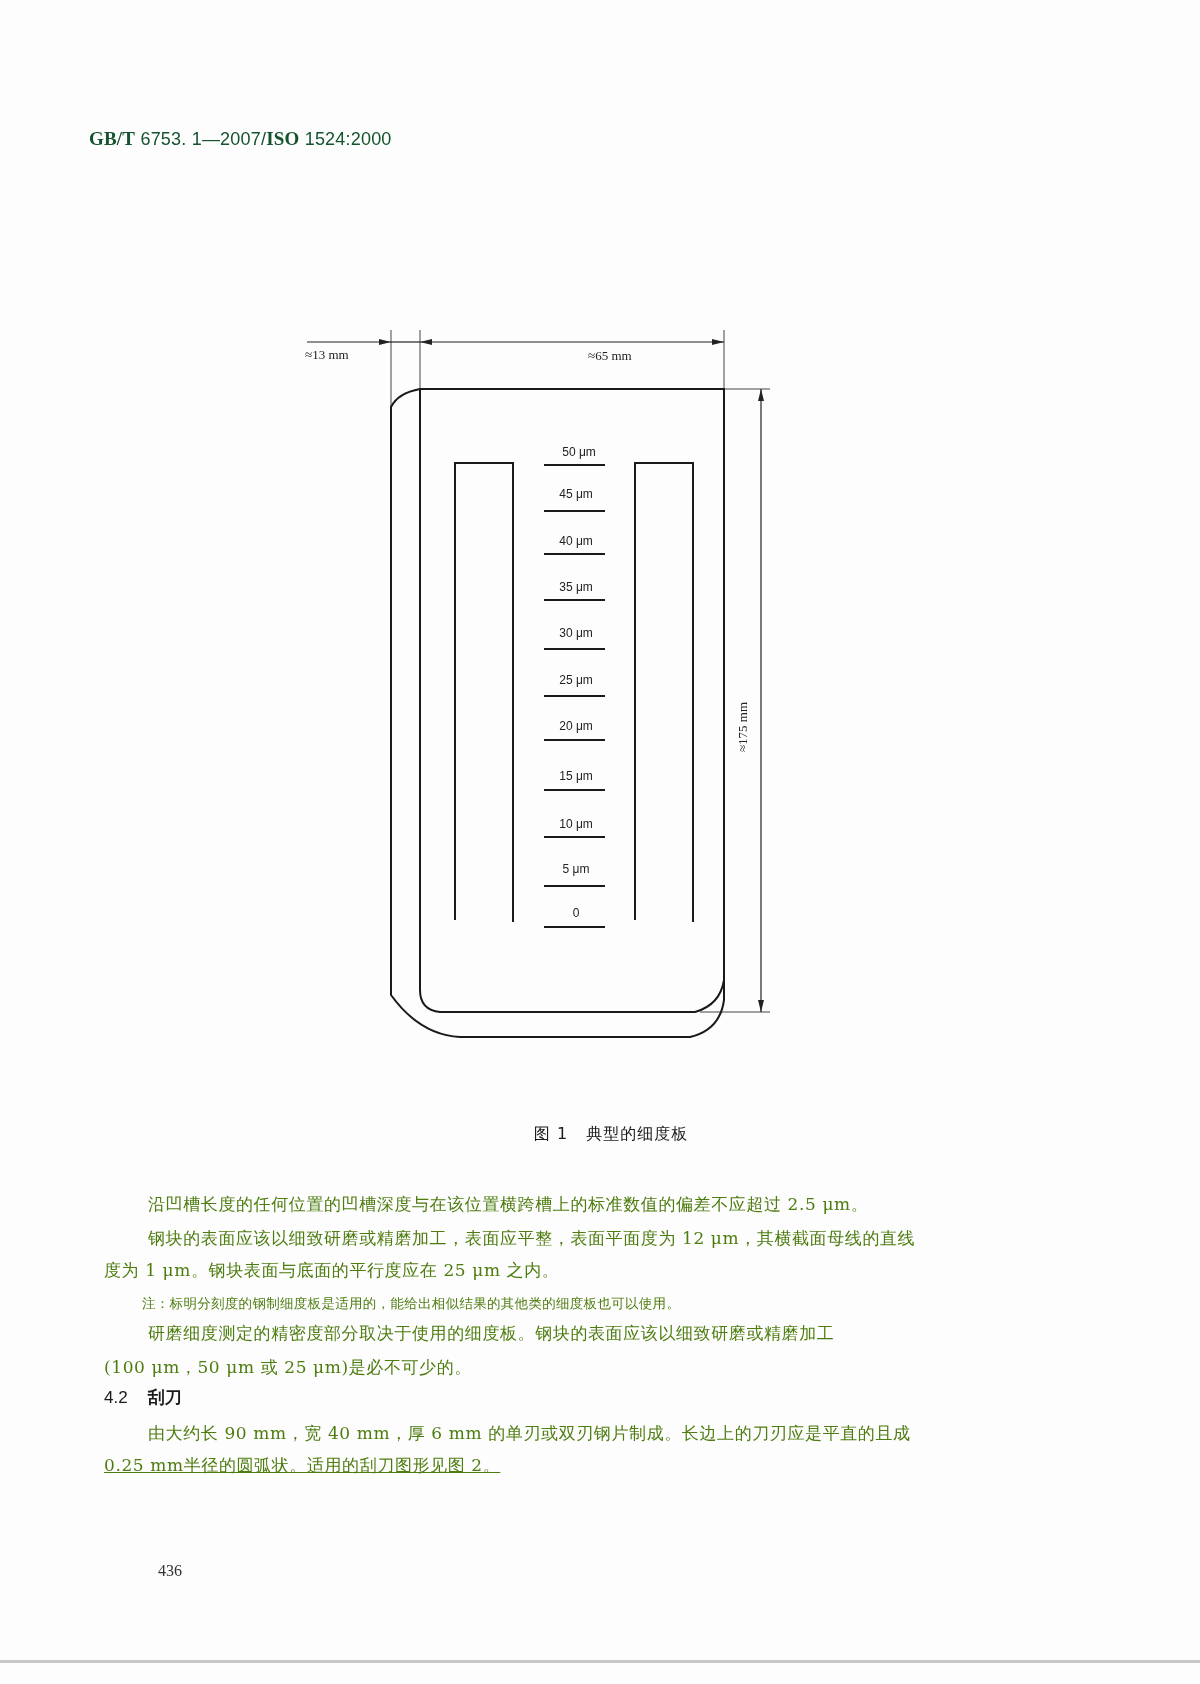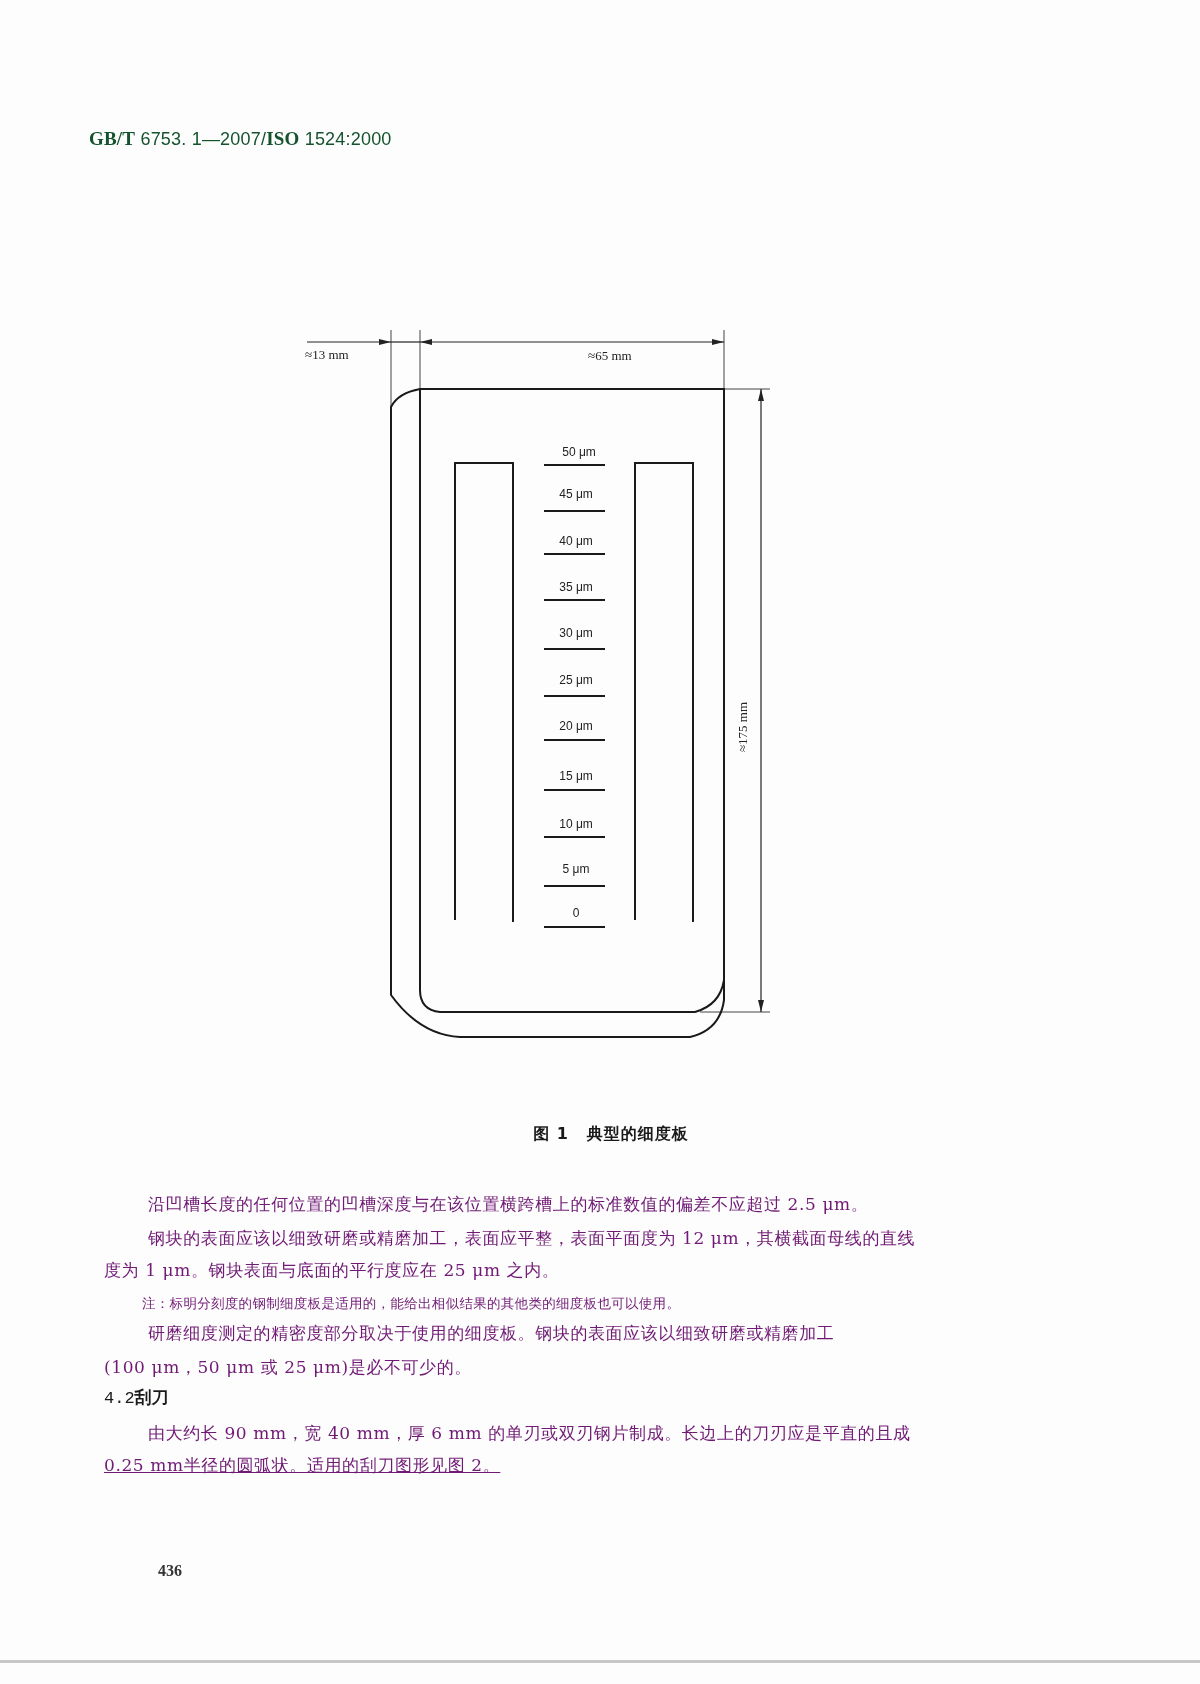--- a/index.html
+++ b/index.html
@@ -16,36 +16,36 @@
   .fig-label {
     position: absolute; font-family: "Liberation Serif", serif; font-size: 13px; color: #222;
     white-space: pre;
   }
   .tick-label {
     position: absolute; width: 62px; text-align: center; font-family: "Liberation Sans", sans-serif;
     font-size: 12px; color: #222; white-space: pre;
   }
   .caption {
     position: absolute; left: 0; width: 1200px; top: 1124px; text-align: center;
-    font-family: "DejaVu Sans", sans-serif; font-weight: bold; font-size: 16px; color: #1a1a1a;
+    font-family: "DejaVu Sans", sans-serif; font-weight: normal; font-size: 16px; color: #1a1a1a;
     letter-spacing: 1px; padding-left: 22px; box-sizing: border-box;
   }
   .caption .num { margin-right: 18px; }
   .para {
-    position: absolute; font-size: 17px; line-height: 33px; color: #701a75;
+    position: absolute; font-size: 17px; line-height: 33px; color: #4d7c0f;
     font-family: "DejaVu Serif", serif; letter-spacing: 0.6px; white-space: nowrap;
   }
   .note { font-size: 13.5px; letter-spacing: 0.3px; }
   .section-head {
     position: absolute; left: 104px; top: 1386px; font-size: 17px;
     font-family: "DejaVu Sans", sans-serif; font-weight: bold; color: #1a1a1a;
   }
-  .section-head .num { font-weight: normal; font-family: Liberation Mono, monospace; }
+  .section-head .num { font-weight: normal; margin-right: 20px; font-family: Liberation Sans, sans-serif; }
   .page-num {
-    position: absolute; left: 158px; top: 1562px; font-family: "Liberation Serif", serif; font-size: 16px; color: #333; font-weight: bold;
+    position: absolute; left: 158px; top: 1562px; font-family: "Liberation Serif", serif; font-size: 16px; color: #333;
   }
   .bottom-rule {
     position: absolute; left: 0; top: 1660px; width: 1200px; height: 3px; background: #c8c8c8;
   }
 </style>
 </head>
 <body>
 
 <div class="header">
   <b>GB/T</b><span> 6753. 1—2007/</span><b>ISO</b><span> 1524:2000</span>

